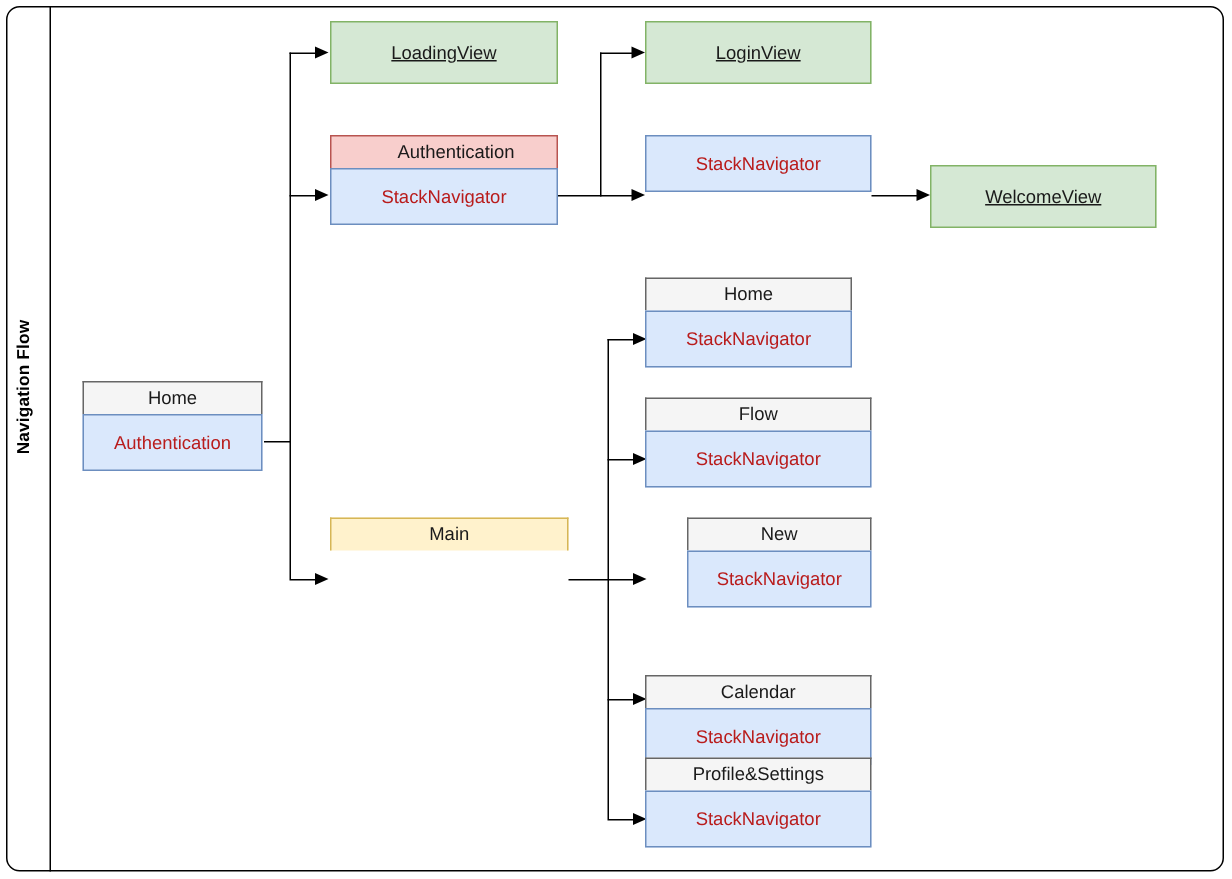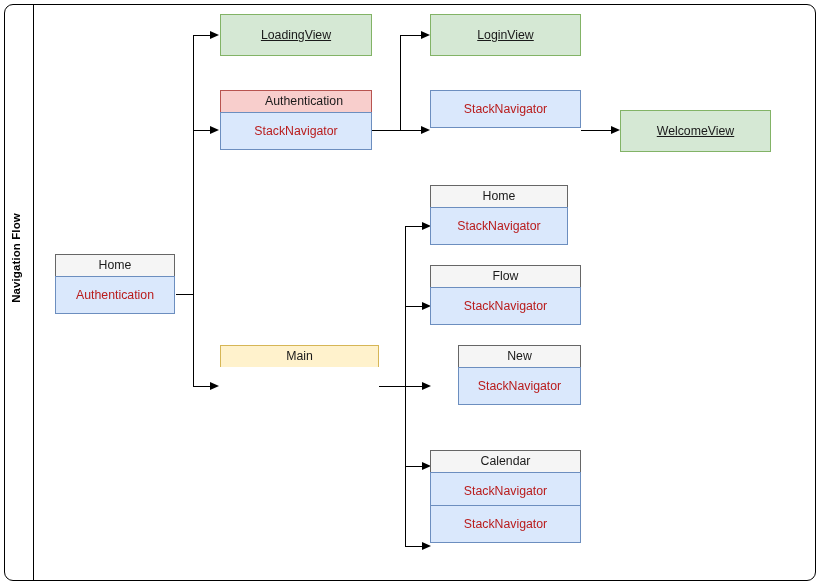--- a/index.html
+++ b/index.html
@@ -214,16 +214,17 @@
     <div class="node-head h-gray">New</div>
     <div class="node-body b-blue">StackNavigator</div>
   </div>
 
   <div class="node" style="left:430px; top:425px; width:151px;margin-top:25px;">
     <div class="node-head h-gray">Calendar</div>
     <div class="node-body b-blue">StackNavigator</div>
   </div>
 
   <div class="node" style="left:430px; top:505px; width:151px;">
+    <div class="node-head h-gray">Profile&amp;Settings</div>
     <div class="node-body b-blue">StackNavigator</div>
   </div>
 
 </div>
 
 </body></html>

